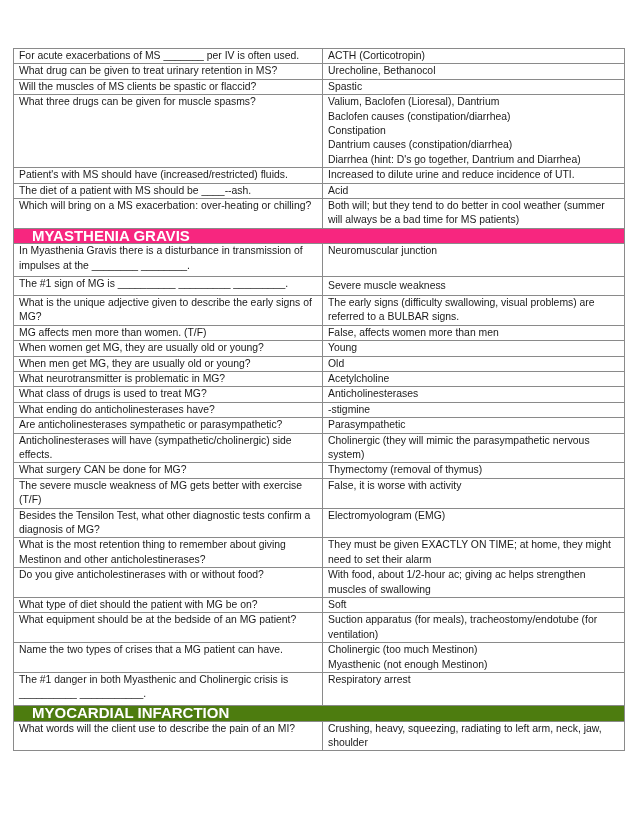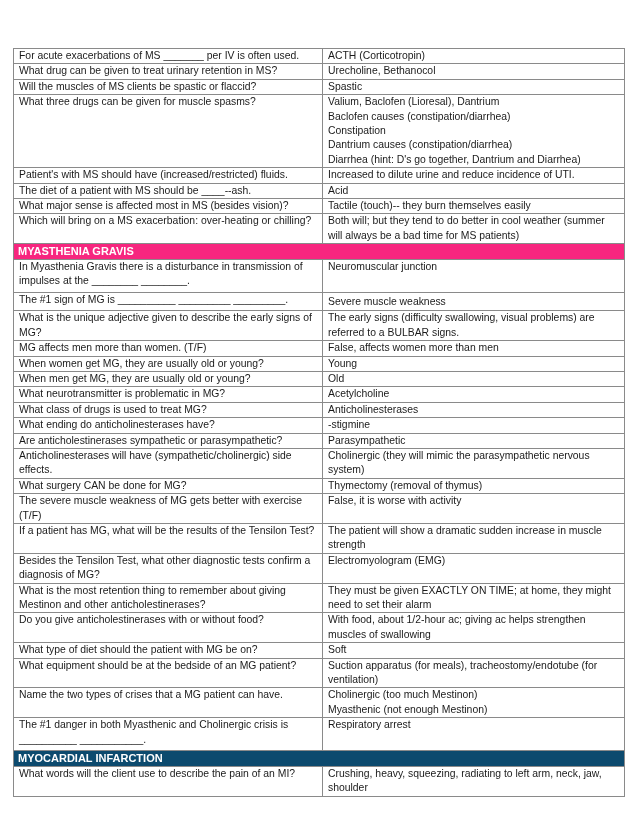--- a/index.html
+++ b/index.html
@@ -4,24 +4,24 @@
   <style>
     html, body { margin: 0; padding: 0; background: #ffffff; }
     body { width: 640px; height: 821px; position: relative; overflow: hidden;
            font-family: "Liberation Sans", sans-serif; color: #1a1a1a; }
     .page { position: absolute; left: 13px; top: 48px; width: 611px; }
     table { border-collapse: collapse; width: 611px; table-layout: fixed; }
     col.q { width: 309px; }
     col.a { width: 302px; }
     td { border: 1px solid #8a8a8a; padding: 0 4px 0 5px; vertical-align: top;
          font-size: 10.4px; line-height: 14.4px; white-space: pre-line; }
-    tr.section td { color: #ffffff; font-weight: bold; font-size: 11px;
-                    line-height: 14.6px; padding: 0 4px; border-left: 1px solid #8a8a8a; border-right: 1px solid #8a8a8a; }
+    tr.section td { color: #ffffff; font-weight: bold; font-size: 15px;
+                    line-height: 14.6px; padding: 0 18px; border-left: 1px solid #8a8a8a; border-right: 1px solid #8a8a8a; }
     tr.pink td { background: #f7267f; }
-    tr.orange td { background: #0c4a6e; margin-top: 8px; }
+    tr.orange td { background: #4d7c0f; margin-top: 8px; }
     tr.section td:first-child { border-right: none; }
     tr.section td:last-child { border-left: none; }
     .tall2p td { height: 32px; margin-left: 31px; }
   </style>
 </head>
 <body>
 
 <div class="page">
   <table>
     <colgroup>
@@ -50,24 +50,20 @@
 Dantrium causes (constipation/diarrhea)
 Diarrhea (hint: D's go together, Dantrium and Diarrhea)</td>
         </tr>
       <tr>
           <td>Patient's with MS should have (increased/restricted) fluids.</td>
           <td>Increased to dilute urine and reduce incidence of UTI.</td>
         </tr>
       <tr>
           <td>The diet of a patient with MS should be ____--ash.</td>
           <td>Acid</td>
-        </tr>
-      <tr>
-          <td>What major sense is affected most in MS (besides vision)?</td>
-          <td>Tactile (touch)-- they burn themselves easily</td>
         </tr>
       <tr>
           <td>Which will bring on a MS exacerbation: over-heating or chilling?</td>
           <td>Both will; but they tend to do better in cool weather (summer will always be a bad time for MS patients)</td>
         </tr>
 
       <tr class="section pink">
         <td>MYASTHENIA GRAVIS</td>
         <td></td>
       </tr>
@@ -102,38 +98,34 @@
         </tr>
       <tr>
           <td>What class of drugs is used to treat MG?</td>
           <td>Anticholinesterases</td>
         </tr>
       <tr>
           <td>What ending do anticholinesterases have?</td>
           <td>-stigmine</td>
         </tr>
       <tr>
-          <td>Are anticholestinerases sympathetic or parasympathetic?</td>
+          <td>Are anticholinesterases sympathetic or parasympathetic?</td>
           <td>Parasympathetic</td>
         </tr>
       <tr>
           <td>Anticholinesterases will have (sympathetic/cholinergic) side effects.</td>
           <td>Cholinergic (they will mimic the parasympathetic nervous system)</td>
         </tr>
       <tr>
           <td>What surgery CAN be done for MG?</td>
           <td>Thymectomy (removal of thymus)</td>
         </tr>
       <tr>
           <td>The severe muscle weakness of MG gets better with exercise (T/F)</td>
           <td>False, it is worse with activity</td>
-        </tr>
-      <tr>
-          <td>If a patient has MG, what will be the results of the Tensilon Test?</td>
-          <td>The patient will show a dramatic sudden increase in muscle strength</td>
         </tr>
       <tr>
           <td>Besides the Tensilon Test, what other diagnostic tests confirm a diagnosis of MG?</td>
           <td>Electromyologram (EMG)</td>
         </tr>
       <tr>
           <td>What is the most retention thing to remember about giving Mestinon and other anticholestinerases?</td>
           <td>They must be given EXACTLY ON TIME; at home, they might need to set their alarm</td>
         </tr>
       <tr>

